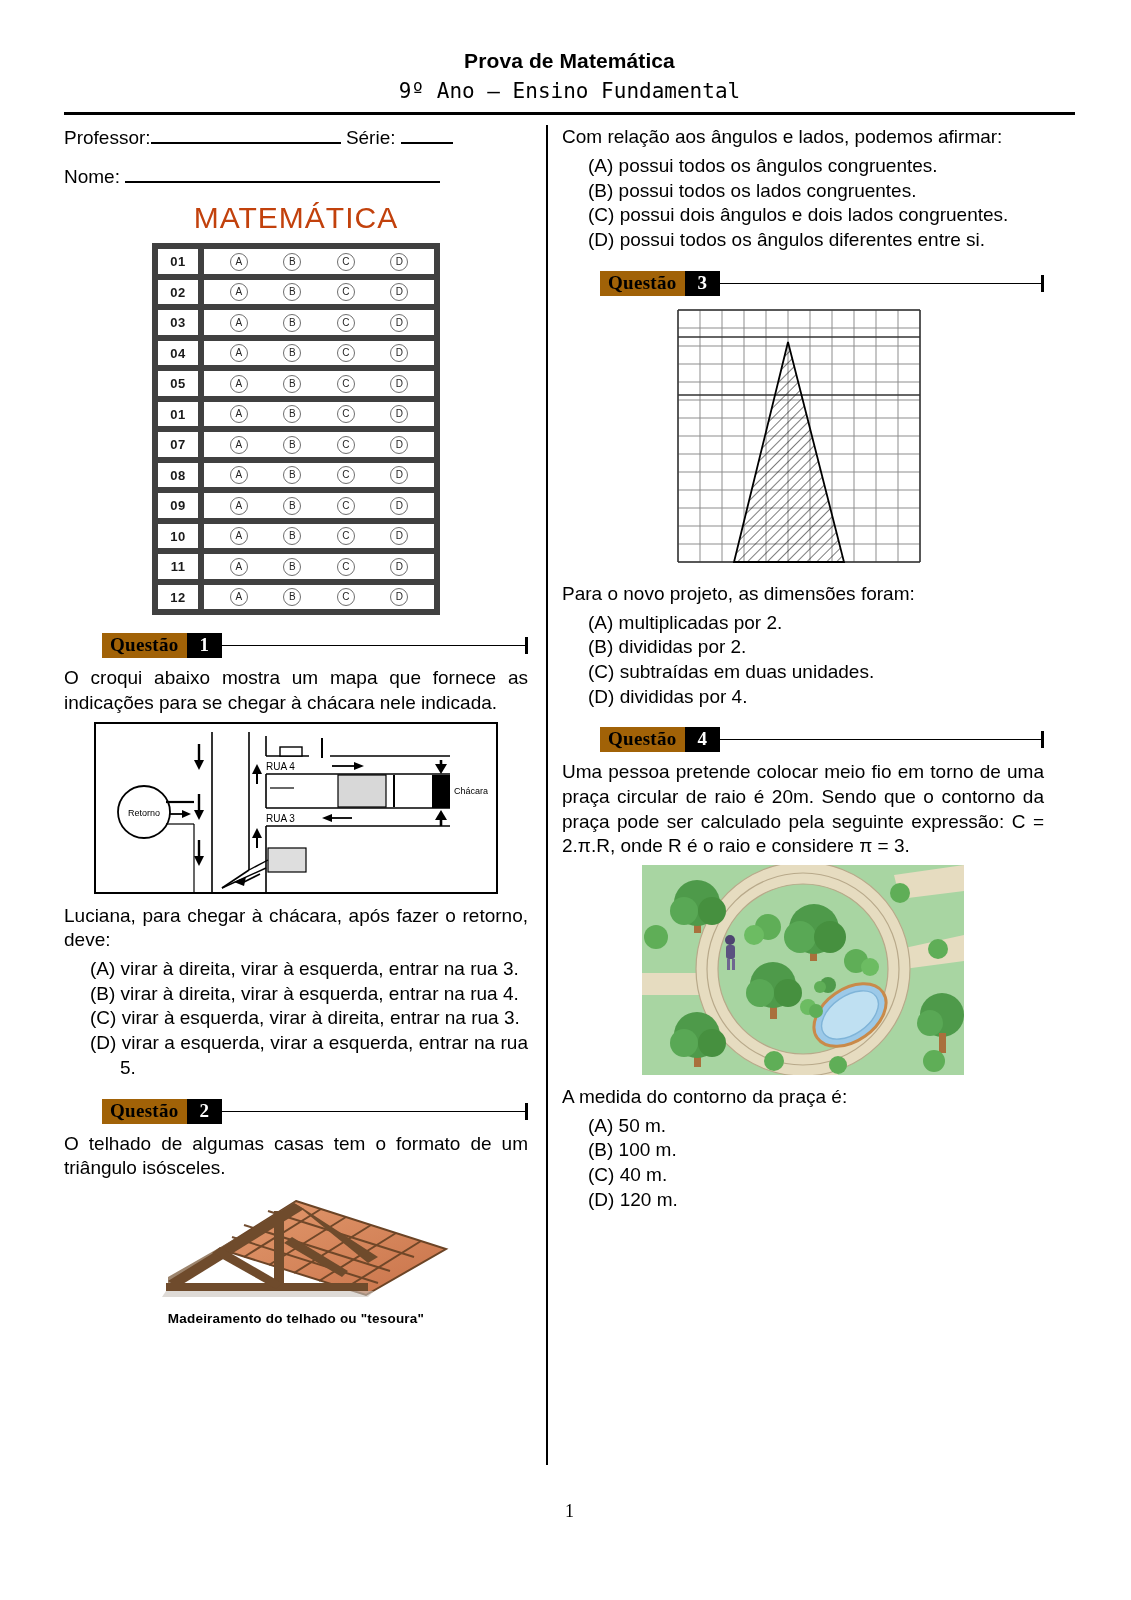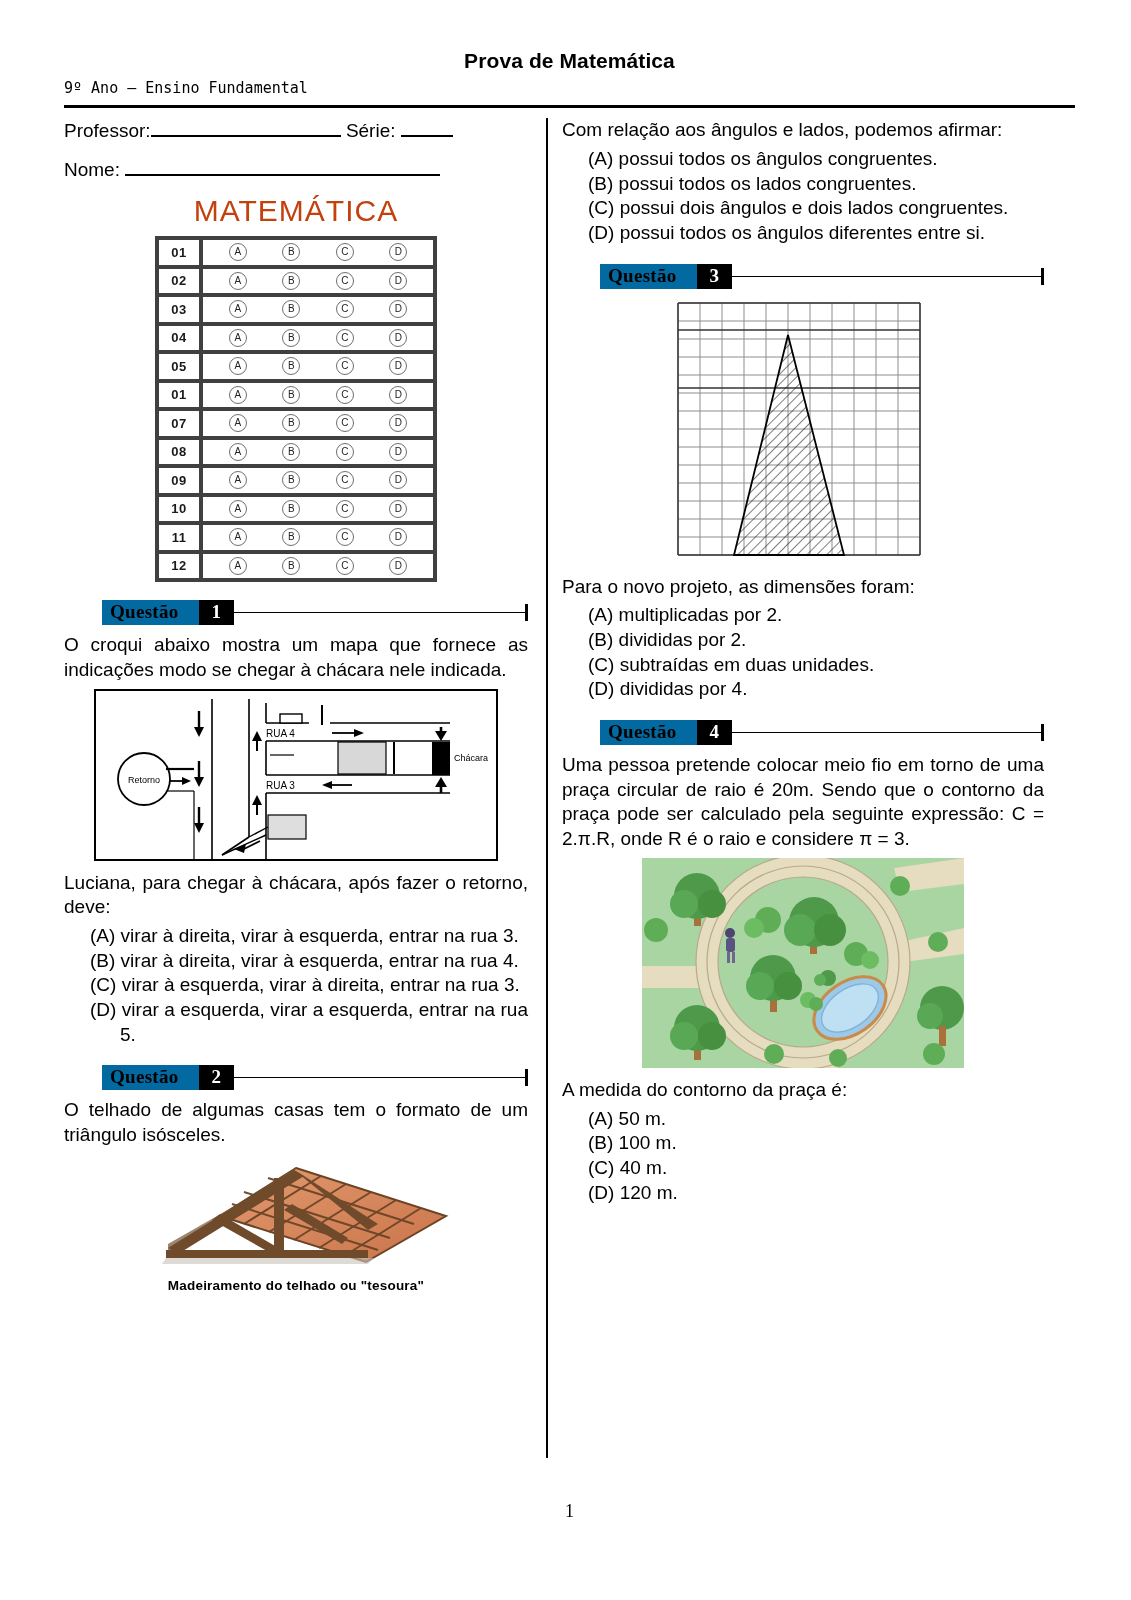--- a/index.html
+++ b/index.html
@@ -27,22 +27,23 @@
   
   .doc-title {
     text-align: center;
     font-weight: bold;
     font-size: 21px;
     letter-spacing: .1px;
     margin: 0;
     line-height: 1.2;
   }
   .doc-sub {
+    text-align: center;
     font-family: "DejaVu Sans Mono", "Liberation Mono", monospace;
-    font-size: 15px;
+    font-size: 21px;
     margin: 6px 0 0 0;
     line-height: 1.2;
   }
   .header-rule {
     margin-top: 8px;
     border-top: 3px solid #000;
     width: 100%;
   }
 
   
@@ -88,21 +89,21 @@
     font-family: "Liberation Sans", sans-serif;
     color: #c2410c;
   }
   table.gab {
     border-collapse: collapse;
     margin: 0 auto;
     border: 1px solid #8b8b8b;
     background: #fff;
   }
   table.gab td {
-    border: 4px solid #404040;
+    border: 6px solid #404040;
     padding: 0;
     height: 24.5px;
   }
   td.gnum {
     width: 40px;
     text-align: center;
     font-size: 13px;
     font-weight: bold;
     color: #1a1a1a;
     letter-spacing: .5px;
@@ -129,25 +130,25 @@
   }
 
   
   .qbanner {
     display: flex;
     align-items: center;
     margin: 18px 0 8px 0;
     padding-left: 38px;
   }
   .qlabel {
-    background: #0369a1;
+    background: #a16207;
     font-family: "Liberation Serif", serif;
     font-weight: bold;
     font-size: 19px;
-    padding: 1px 20px 2px 8px;
+    padding: 1px 8px 2px 8px;
     letter-spacing: .3px;
   }
   .qnum {
     background: #000;
     color: #fff;
     font-family: "Liberation Serif", serif;
     font-weight: bold;
     font-size: 19px;
     padding: 1px 13px 2px 13px;
   }
@@ -370,21 +371,21 @@
             </tbody>
         </table>
       </div>
 
       <div class="qbanner">
         <span class="qlabel">Questão</span>
         <span class="qnum">1</span>
         <span class="qrule"></span>
         <span class="qcap"></span>
       </div>
-      <p class="t">O croqui abaixo mostra um mapa que fornece as indicações modo se chegar à chácara nele indicada.</p>
+      <p class="t">O croqui abaixo mostra um mapa que fornece as indicações para se chegar à chácara nele indicada.</p>
 
       <div class="figwrap">
         <svg width="404" height="172" viewBox="0 0 404 172">
           <rect x="1" y="1" width="402" height="170" fill="#fff" stroke="#000" stroke-width="2"></rect>
 
           <line x1="118" y1="10" x2="118" y2="162" stroke="#000" stroke-width="1.6"></line>
           <line x1="155" y1="10" x2="155" y2="148" stroke="#000" stroke-width="1.6"></line>
           <line x1="155" y1="148" x2="128" y2="166" stroke="#000" stroke-width="1.6"></line>
           <line x1="118" y1="162" x2="118" y2="170" stroke="#000" stroke-width="1.6"></line>
 

